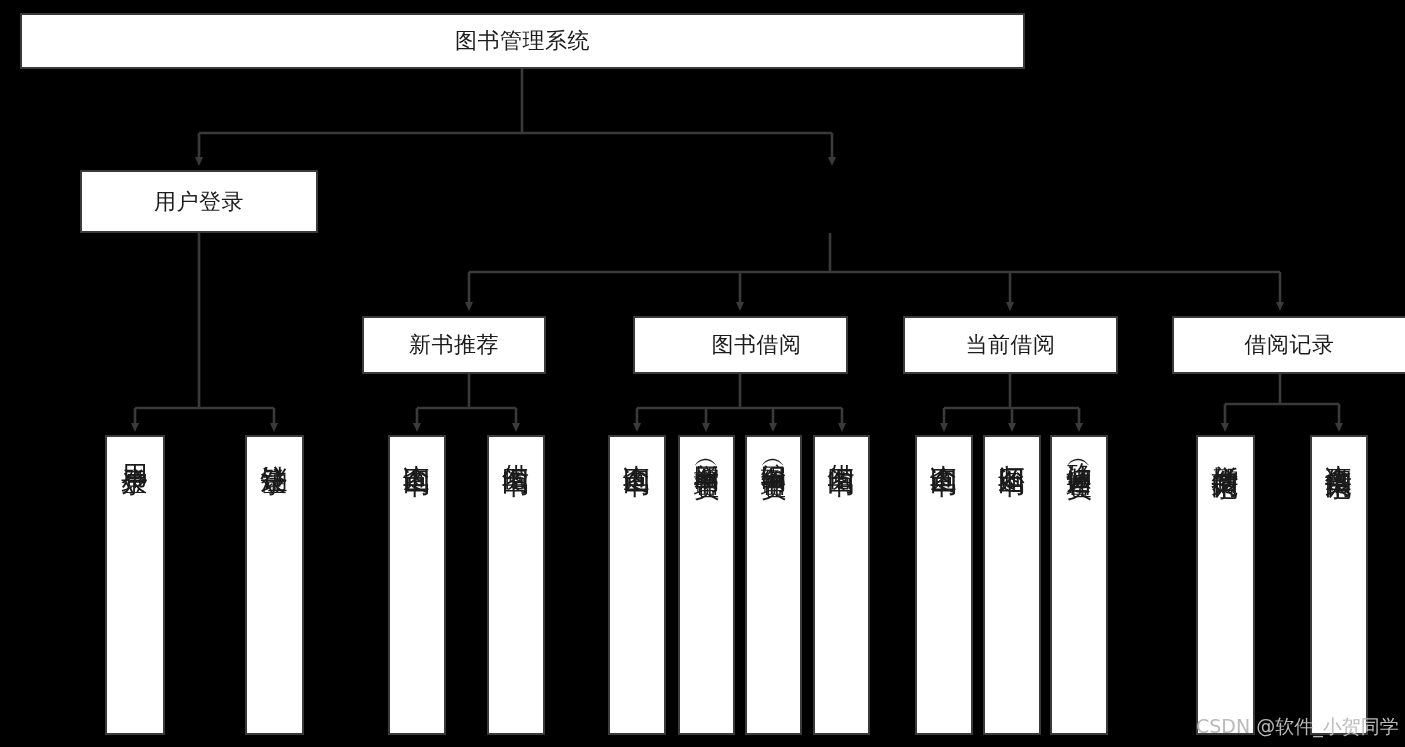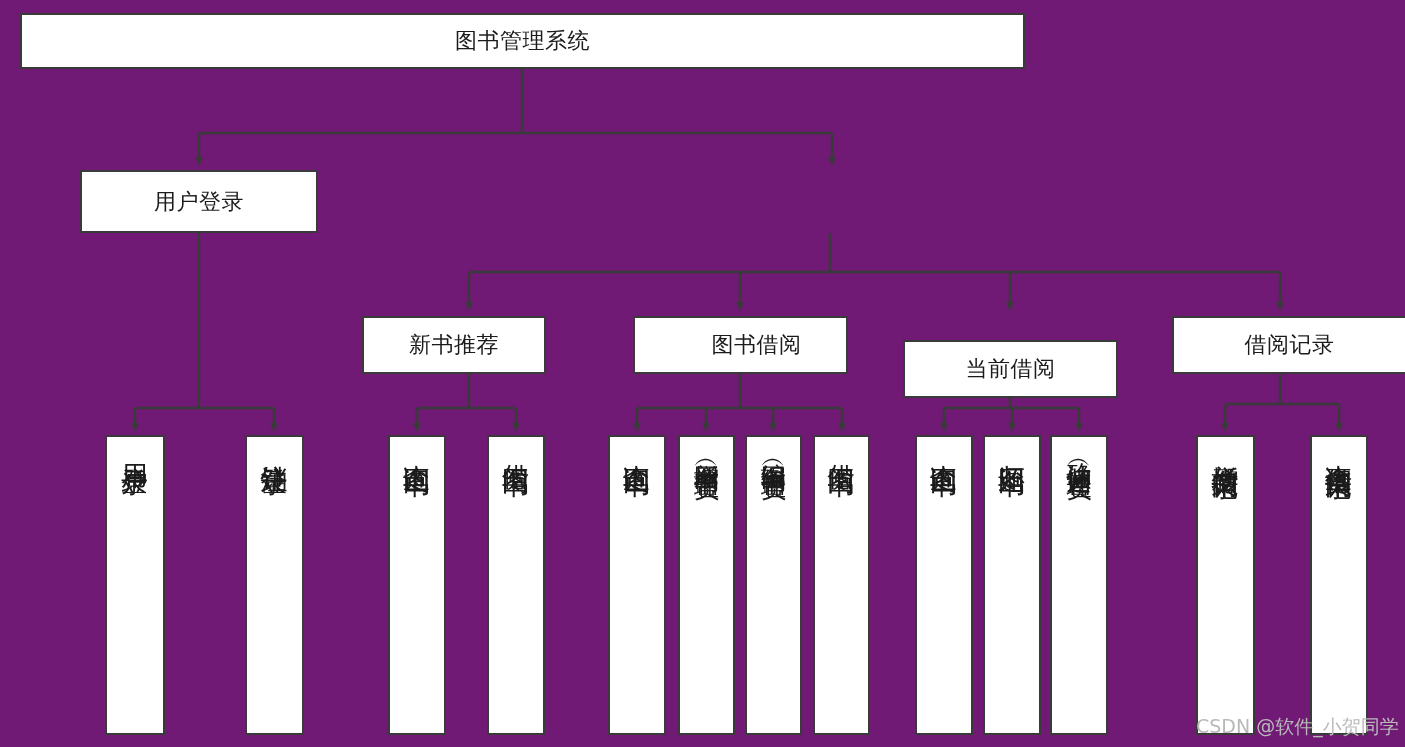--- a/index.html
+++ b/index.html
@@ -8,21 +8,21 @@
     padding: 0;
     background: #ffffff;
   }
   body {
     font-family: "DejaVu Sans", "Liberation Sans", sans-serif;
   }
   #canvas {
     position: relative;
     width: 1405px;
     height: 747px;
-    background: #701a75;
+    background: #000000;
     overflow: hidden;
   }
   svg#edges {
     position: absolute;
     left: 0;
     top: 0;
     width: 1405px;
     height: 747px;
     pointer-events: none;
   }
@@ -137,21 +137,21 @@
   <div class="node horiz" style="left:80px; top:170px; width:238px; height:63px;">
     <span class="label">用户登录</span>
   </div>
 
   <div class="node horiz" style="left:362px; top:316px; width:184px; height:58px;">
     <span class="label">新书推荐</span>
   </div>
   <div class="node horiz" style="left:633px; top:316px; width:215px; height:58px;padding-left:32px;">
     <span class="label">图书借阅</span>
   </div>
-  <div class="node horiz" style="left:903px; top:316px; width:215px; height:58px;margin-top:24px;">
+  <div class="node horiz" style="left:903px; top:316px; width:215px; height:58px;">
     <span class="label">当前借阅</span>
   </div>
   <div class="node horiz" style="left:1172px; top:316px; width:235px; height:58px;">
     <span class="label">借阅记录</span>
   </div>
 
   <div class="node vert" style="left:105px; top:435px; width:60px; height:300px;">
     <span class="label">用户登录</span>
   </div>
   <div class="node vert" style="left:245px; top:435px; width:59px; height:300px;">

